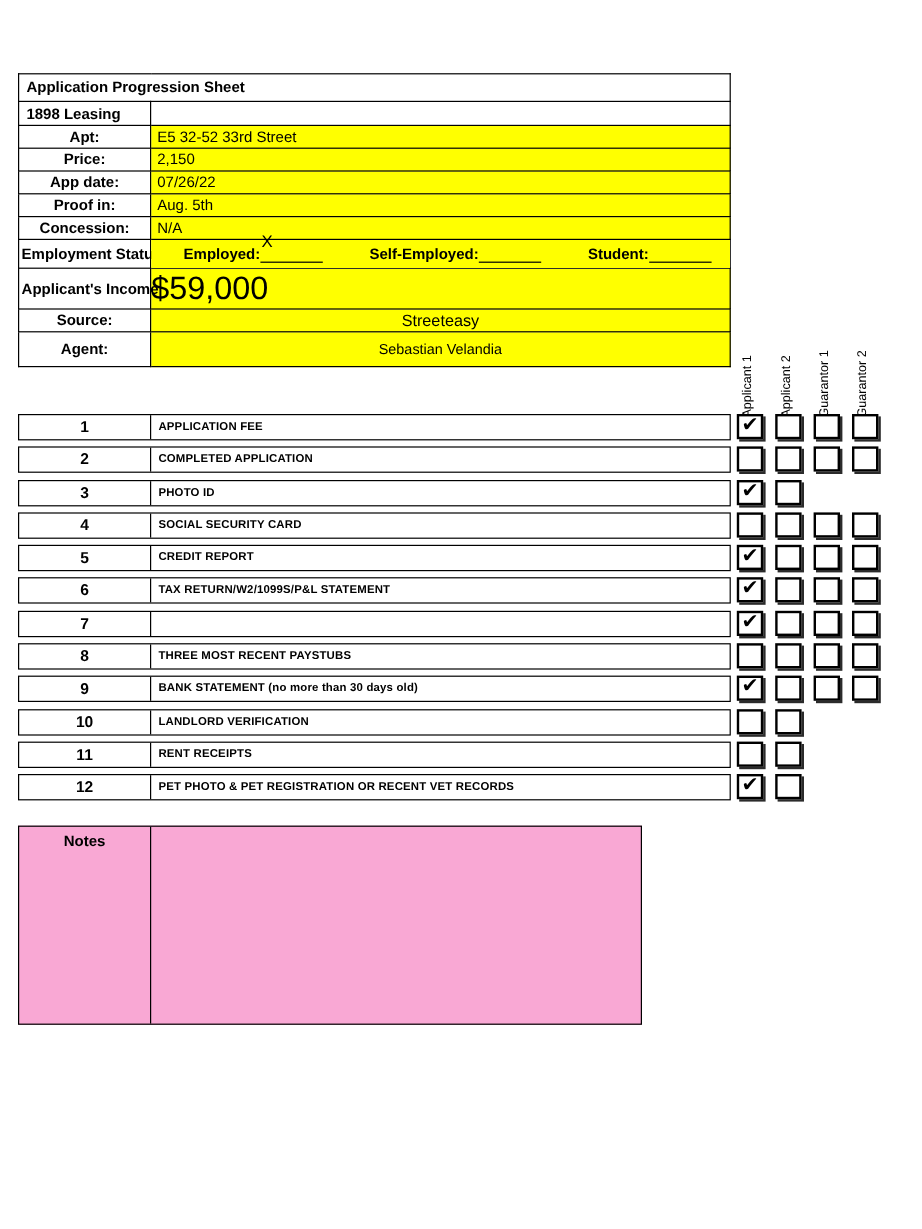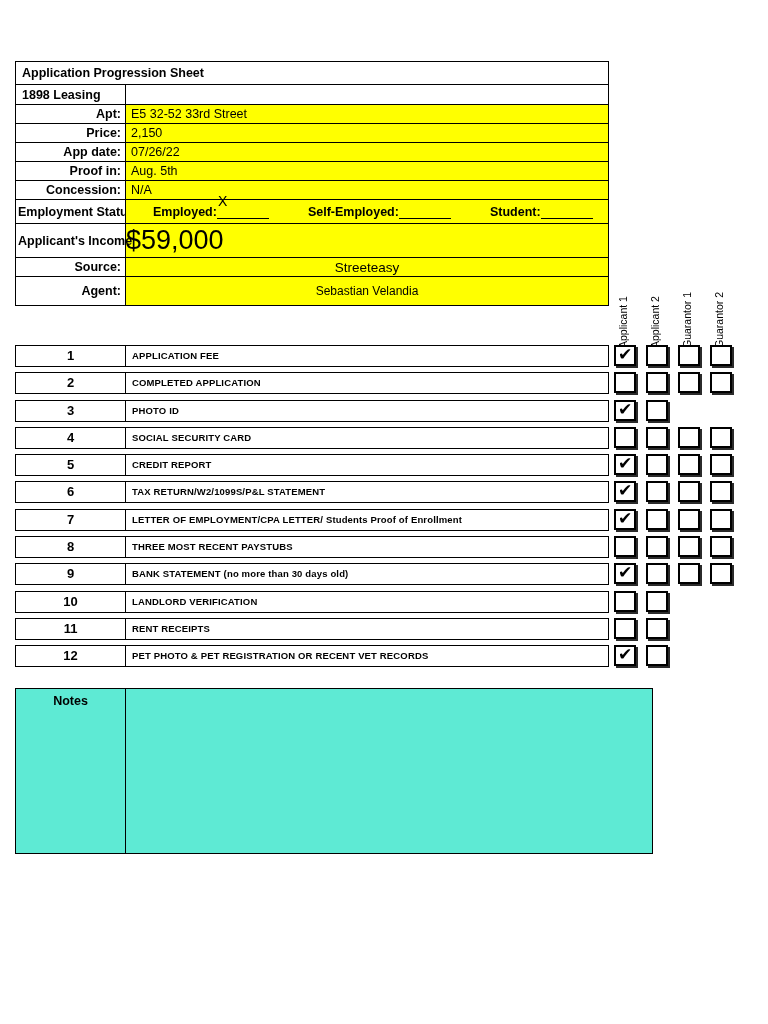--- a/index.html
+++ b/index.html
@@ -44,21 +44,21 @@
   }
   .brand-cell {
     font-weight: bold;
     font-size: 13px;
     padding: 2px 0 2px 6px !important;
     text-align: left;
     height: 15px;
   }
   .lbl {
     font-weight: bold;
-    text-align: right;
+    text-align: center;
     font-size: 13px;
     padding: 1px 4px !important;
     white-space: nowrap;
   }
   .lbl-sm {
     font-weight: bold;
     text-align: center;
     font-size: 9.5px;
     padding: 1px 2px !important;
     white-space: nowrap;
@@ -221,26 +221,26 @@
     position: relative;
     top: -1px;
     left: 0px;
   }
 
   
   .notes {
     position: absolute;
     left: 15px;
     top: 688px;
-    width: 638px;
+    width: 520px;
     height: 166px;
     display: flex;
     border: 1.2px solid #000;
     box-sizing: border-box;
-    background: #5eead4;
+    background: #f9a8d4;
   }
   .notes-label {
     width: 110px;
     border-right: 1.2px solid #000;
     box-sizing: border-box;
     font-weight: bold;
     font-size: 12.5px;
     text-align: center;
     padding-top: 5px;
   }
@@ -334,21 +334,20 @@
     <div class="cl-row">
       <div class="cl-num">5</div>
       <div class="cl-txt">CREDIT REPORT</div>
     </div>
     <div class="cl-row">
       <div class="cl-num">6</div>
       <div class="cl-txt">TAX RETURN/W2/1099S/P&amp;L STATEMENT</div>
     </div>
     <div class="cl-row">
       <div class="cl-num">7</div>
-      <div class="cl-txt">LETTER OF EMPLOYMENT/CPA LETTER/ Students Proof of Enrollment</div>
     </div>
     <div class="cl-row">
       <div class="cl-num">8</div>
       <div class="cl-txt">THREE MOST RECENT PAYSTUBS</div>
     </div>
     <div class="cl-row">
       <div class="cl-num">9</div>
       <div class="cl-txt">BANK STATEMENT (no more than 30 days old)</div>
     </div>
     <div class="cl-row">

